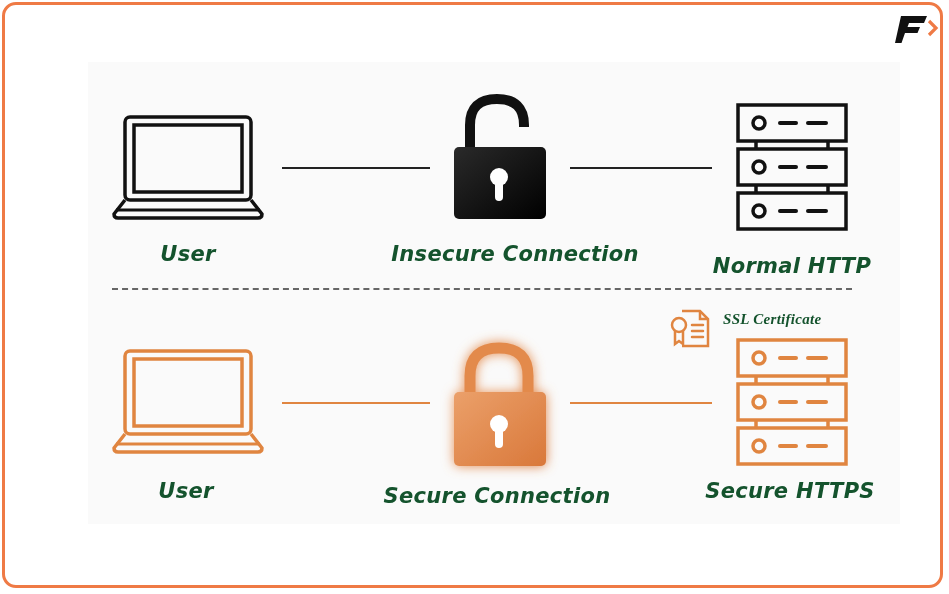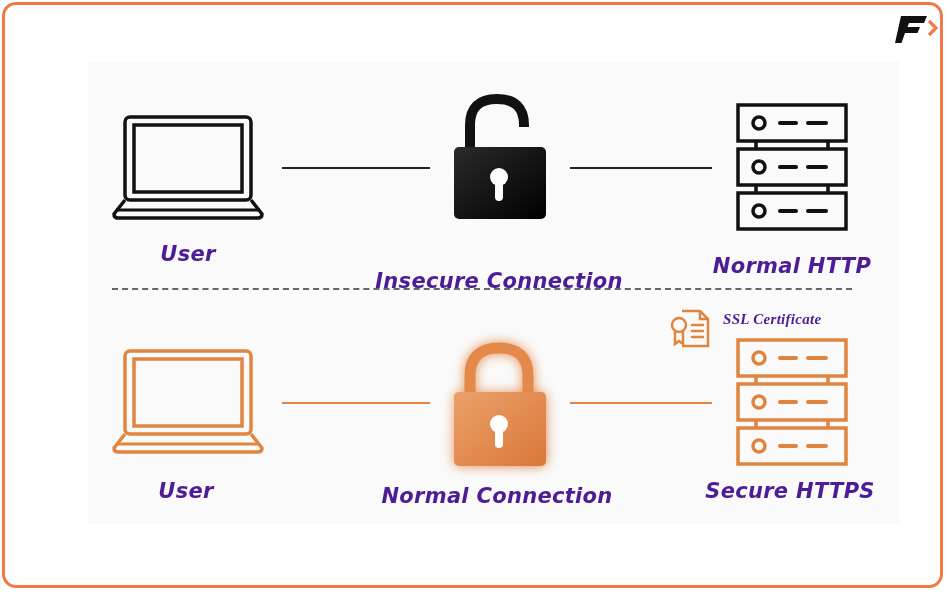--- a/index.html
+++ b/index.html
@@ -2,21 +2,21 @@
 <html><head>
 <meta charset="utf-8">
 <style>
   html, body { margin:0; padding:0; }
   body { width:949px; height:594px; background:#ffffff; position:relative; overflow:hidden;
          font-family:"DejaVu Sans", sans-serif; }
   .frame { position:absolute; left:2px; top:2px; width:941px; height:586px;
            border:3px solid #ef7a45; border-radius:14px; box-sizing:border-box; background:#fff; }
   .panel { position:absolute; left:88px; top:62px; width:812px; height:462px; background:#fafafa; }
   .logo { position:absolute; left:895px; top:12px; width:46px; height:34px; }
-  .label { position:absolute; font-weight:bold; font-style:italic; color:#4c1d95;
+  .label { position:absolute; font-weight:bold; font-style:italic; color:#14532d;
            font-size:21px; white-space:nowrap; transform:translateX(-50%); letter-spacing:0.3px; }
   .label.small { font-size:15px; transform:none; }
   .hline { position:absolute; height:1.5px; }
   .dash { position:absolute; left:112px; top:288px; width:740px; height:0;
           border-top:2.5px dashed #666; }
   svg.icon { position:absolute; overflow:visible; }
 </style>
 </head>
 <body>
 
@@ -43,21 +43,21 @@
     <linearGradient id="lockBlack" x1="0" y1="0" x2="1" y2="1">
       <stop offset="0" stop-color="#2a2a2a"></stop>
         <stop offset="1" stop-color="#000"></stop>
     </linearGradient>
   </defs>
   <path d="M18 56 L18 30 Q18 4 45 4 Q72 4 72 30 L72 32" fill="none" stroke="#111" stroke-width="10" stroke-linecap="butt"></path>
   <rect x="2" y="52" width="92" height="72" rx="5" fill="url(#lockBlack)"></rect>
   <circle cx="47" cy="82" r="9" fill="#fff"></circle>
   <rect x="43" y="84" width="8" height="22" rx="4" fill="#fff"></rect>
 </svg>
-<div class="label" style="left:499px;top:242px;margin-top:27px;">Insecure Connection</div>
+<div class="label" style="left:515px;top:242px;">Insecure Connection</div>
 
 <div class="hline" style="left:570px;top:167px;width:142px;background:#222;"></div>
 
 <svg class="icon" style="left:736px;top:103px;" width="112" height="128" viewBox="0 0 112 128">
   <g fill="none" stroke="#111" stroke-width="3.5">
     <rect x="2" y="2" width="108" height="36"></rect>
     <rect x="2" y="46" width="108" height="36"></rect>
     <rect x="2" y="90" width="108" height="36"></rect>
     <line x1="20" y1="38" x2="20" y2="46"></line>
       <line x1="92" y1="38" x2="92" y2="46"></line>
@@ -104,21 +104,21 @@
         </feMerge>
     </filter>
   </defs>
   <g filter="url(#glow)">
     <path d="M18 56 L18 34 Q18 6 47 6 Q76 6 76 34 L76 56" fill="none" stroke="#e38a4c" stroke-width="11"></path>
     <rect x="2" y="50" width="92" height="74" rx="5" fill="url(#lockOrange)"></rect>
   </g>
   <circle cx="47" cy="82" r="9" fill="#fff"></circle>
   <rect x="43" y="84" width="8" height="22" rx="4" fill="#fff"></rect>
 </svg>
-<div class="label" style="left:497px;top:484px;">Normal Connection</div>
+<div class="label" style="left:497px;top:484px;">Secure Connection</div>
 
 <div class="hline" style="left:570px;top:402px;width:142px;background:#e08540;"></div>
 
 <svg class="icon" style="left:668px;top:308px;" width="44" height="42" viewBox="0 0 44 42">
   <g fill="none" stroke="#e08540" stroke-width="2.5">
     <path d="M14 3 L32 3 L40 11 L40 38 L14 38"></path>
     <path d="M32 3 L32 11 L40 11"></path>
     <circle cx="11" cy="17" r="7"></circle>
     <path d="M7 23 L7 36 L11 33 L15 36 L15 23"></path>
   </g>

